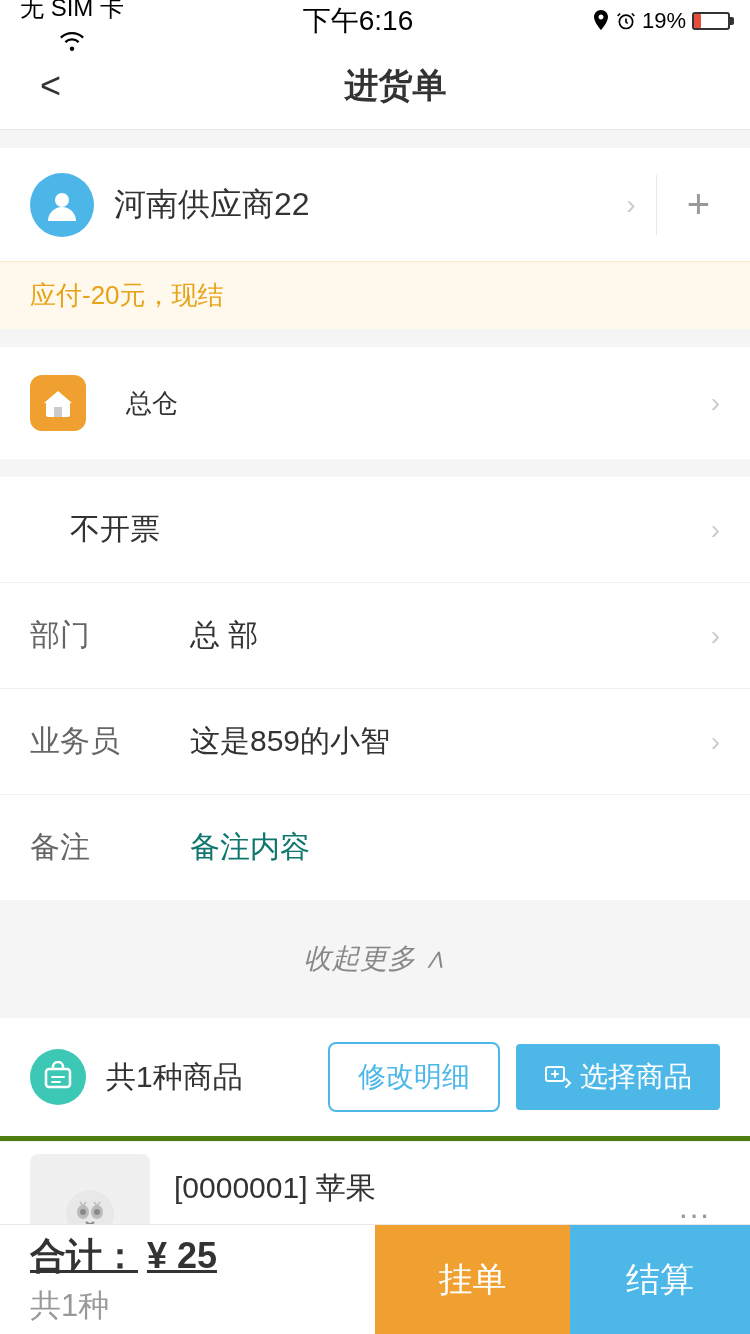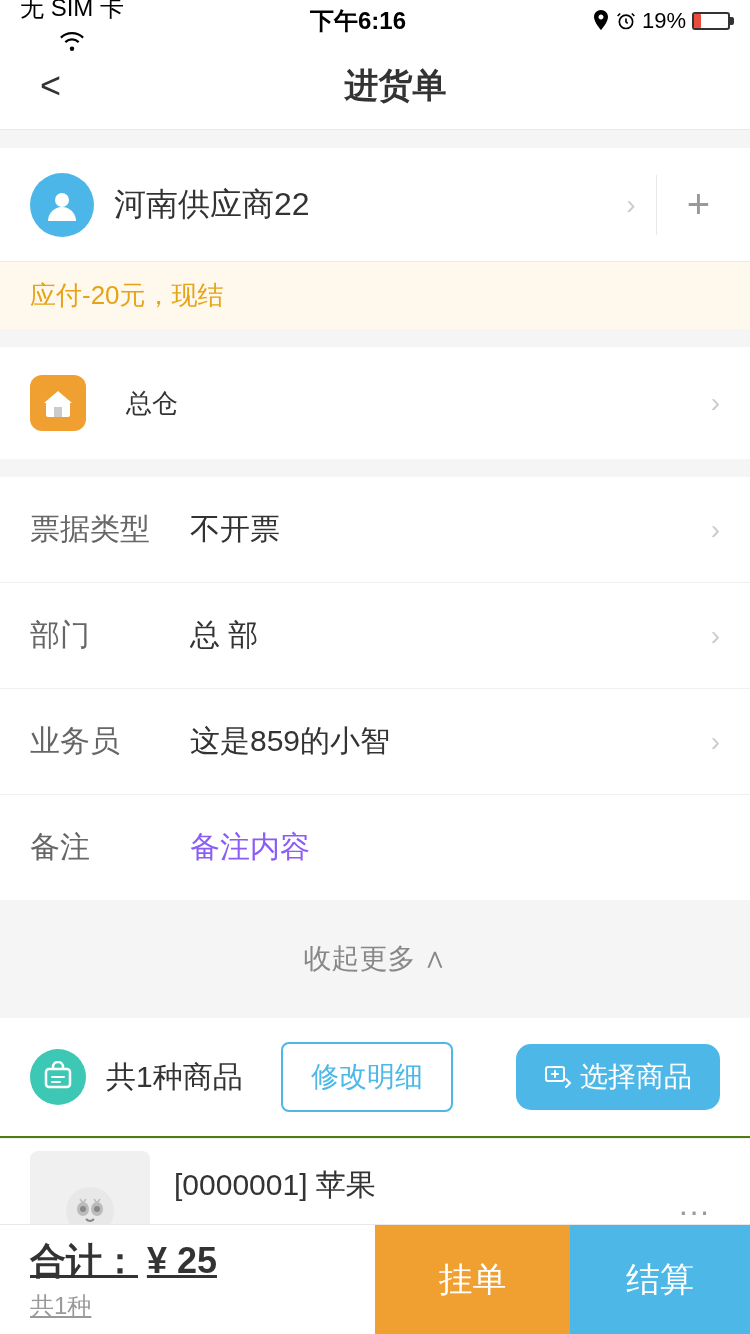--- a/index.html
+++ b/index.html
@@ -17,21 +17,21 @@
       background: #fff;
       height: 42px;
       display: flex;
       align-items: center;
       justify-content: space-between;
       padding: 0 20px;
       font-size: 24px;
       color: #000;
     }
     .status-left { display: flex; align-items: center; gap: 7px; flex-direction: column; }
-    .status-center { font-weight: 700; font-size: 24px; }
+    .status-center { font-weight: 400; font-size: 28px; }
     .status-right { display: flex; align-items: center; gap: 6px; font-size: 22px; }
     .battery {
       width: 38px; height: 18px; border: 2px solid #333; border-radius: 3px;
       position: relative; display: inline-block;
     }
     .battery::after {
       content: ''; position: absolute; right: -6px; top: 50%; transform: translateY(-50%);
       width: 4px; height: 8px; background: #333; border-radius: 0 2px 2px 0;
     }
     .battery-fill {
@@ -162,40 +162,41 @@
       font-size: 30px;
       color: #666;
       min-width: 120px;
     }
     .field-value {
       flex: 1;
       font-size: 30px;
       color: #333;
       padding-left: 40px;
     }
-    .field-value.placeholder { color: #8b5cf6; }
+    .field-value.placeholder { color: #0f766e; }
 
     
     .collapse-row {
       background: #f5f5f5;
       text-align: center;
       padding: 22px;
       font-size: 28px;
       color: #888;
       cursor: pointer;
       margin-bottom: 18px;
+      font-style: italic;
     }
 
     
     .product-header {
       background: #fff;
       display: flex;
       align-items: center;
       padding: 24px 30px;
-      border-bottom: 2px solid #4d7c0f;
+      border-bottom: 5px solid #4d7c0f;
       justify-content: flex-end;
     }
     .product-count-icon {
       width: 56px; height: 56px;
       background: #3cc8b4;
       border-radius: 50%;
       display: flex; align-items: center; justify-content: center;
       margin-right: 20px;
     }
     .product-count-text {
@@ -210,25 +211,25 @@
       border-radius: 8px;
       padding: 14px 28px;
       font-size: 28px;
       cursor: pointer;
       margin-right: 16px;
     }
     .btn-primary {
       background: #4db8e8;
       color: #fff;
       border: none;
-      border-radius: 15px;
+      border-radius: 4px;
       padding: 14px 28px;
       font-size: 28px;
       cursor: pointer;
-      display: flex; align-items: center; gap: 8px; margin-left: 47px;
+      display: flex; align-items: center; gap: 8px;
     }
 
     
     .product-item {
       background: #fff;
       display: flex;
       align-items: center;
       padding: 12px 30px;
       border-top: 1px solid #f0f0f0;
     }
@@ -274,24 +275,23 @@
     .total-section {
       flex: 1;
       padding: 0 30px;
     }
     .total-main {
       font-size: 32px;
       color: #333;
     }
     .total-main span { font-size: 36px; font-weight: 600; text-decoration: underline; }
     .total-sub {
-      font-size: 24px;
+      font-size: 31px;
       color: #999;
       margin-top: 4px;
-      text-decoration: underline;
     }
     .btn-hang {
       width: 195px;
       height: 110px;
       background: #f0a030;
       color: #fff;
       font-size: 34px;
       border: none;
       cursor: pointer;
       display: flex; align-items: center; justify-content: center;
@@ -368,21 +368,20 @@
           <rect x="12" y="20" width="8" height="10" fill="rgba(0,0,0,0.2)"></rect>
         </svg>
       </div>
       <span class="row-value">总仓</span>
       <span class="chevron-right">›</span>
     </div>
   </div>
 
   <div class="field-section">
     <div class="field-row">
-      <span class="field-label">票据类型</span>
       <span class="field-value">不开票</span>
       <span class="chevron-right">›</span>
     </div>
     <div class="field-row">
       <span class="field-label">部门</span>
       <span class="field-value">总 部</span>
       <span class="chevron-right">›</span>
     </div>
     <div class="field-row">
       <span class="field-label">业务员</span>

